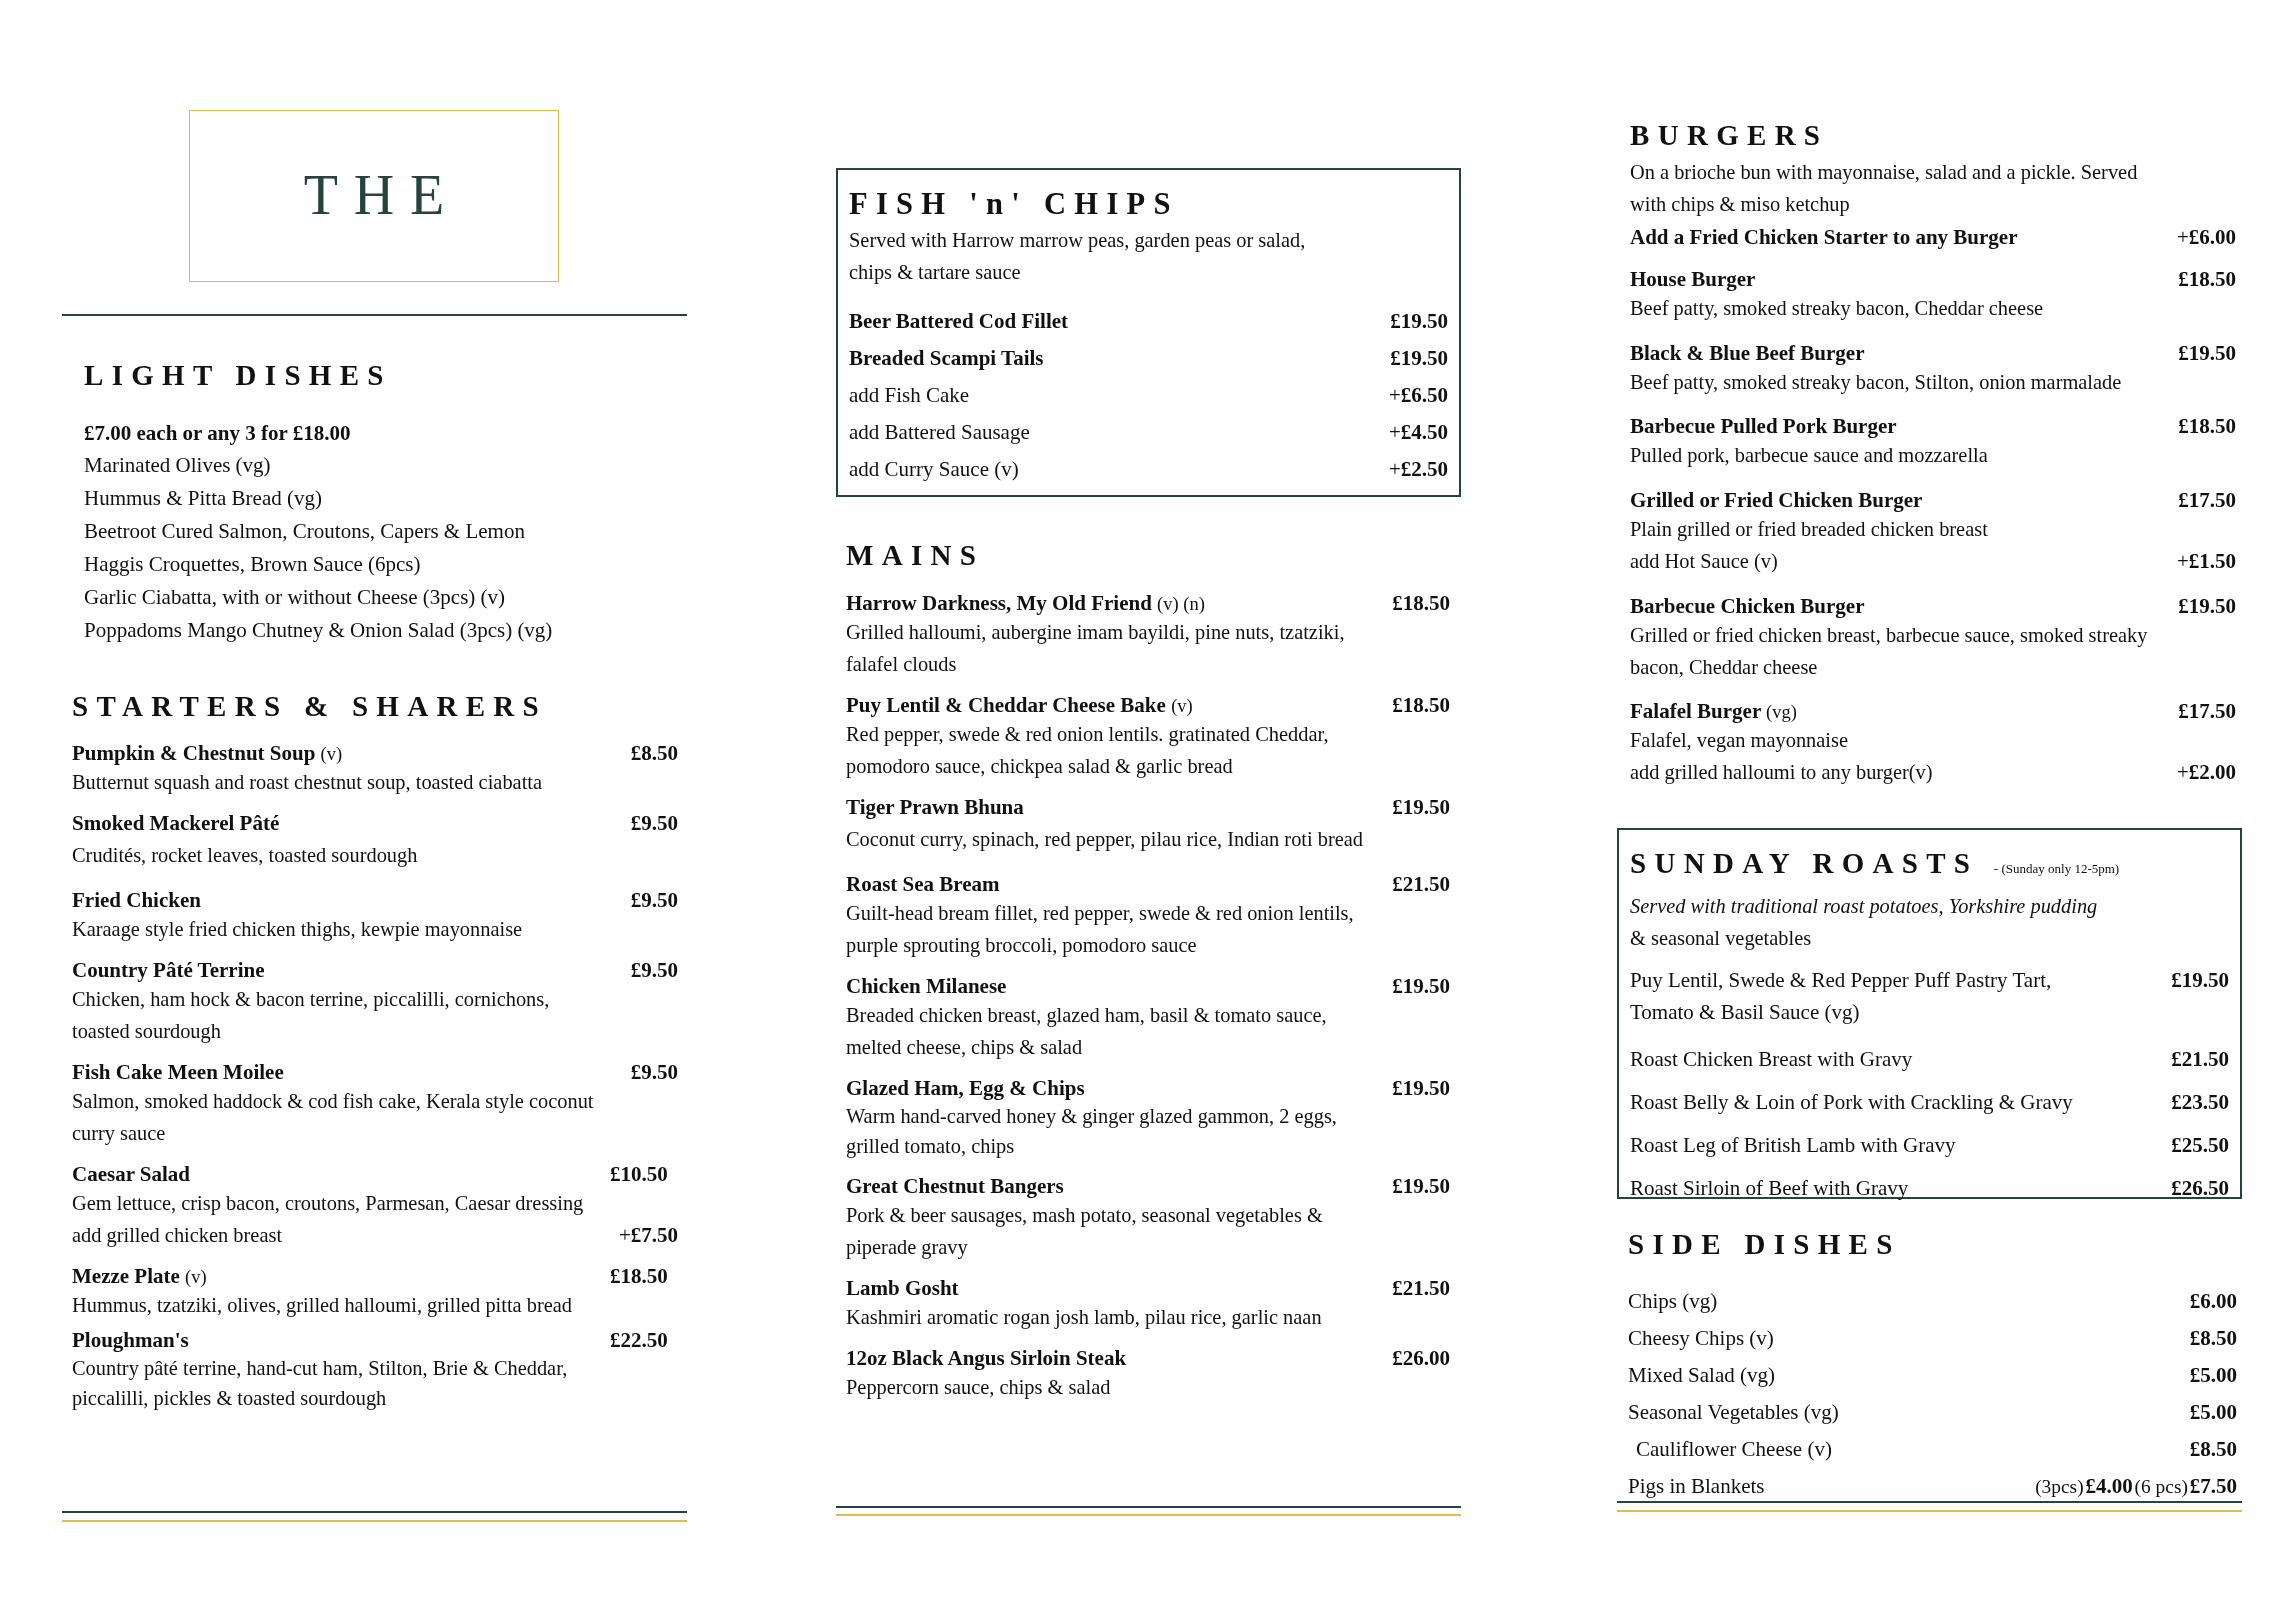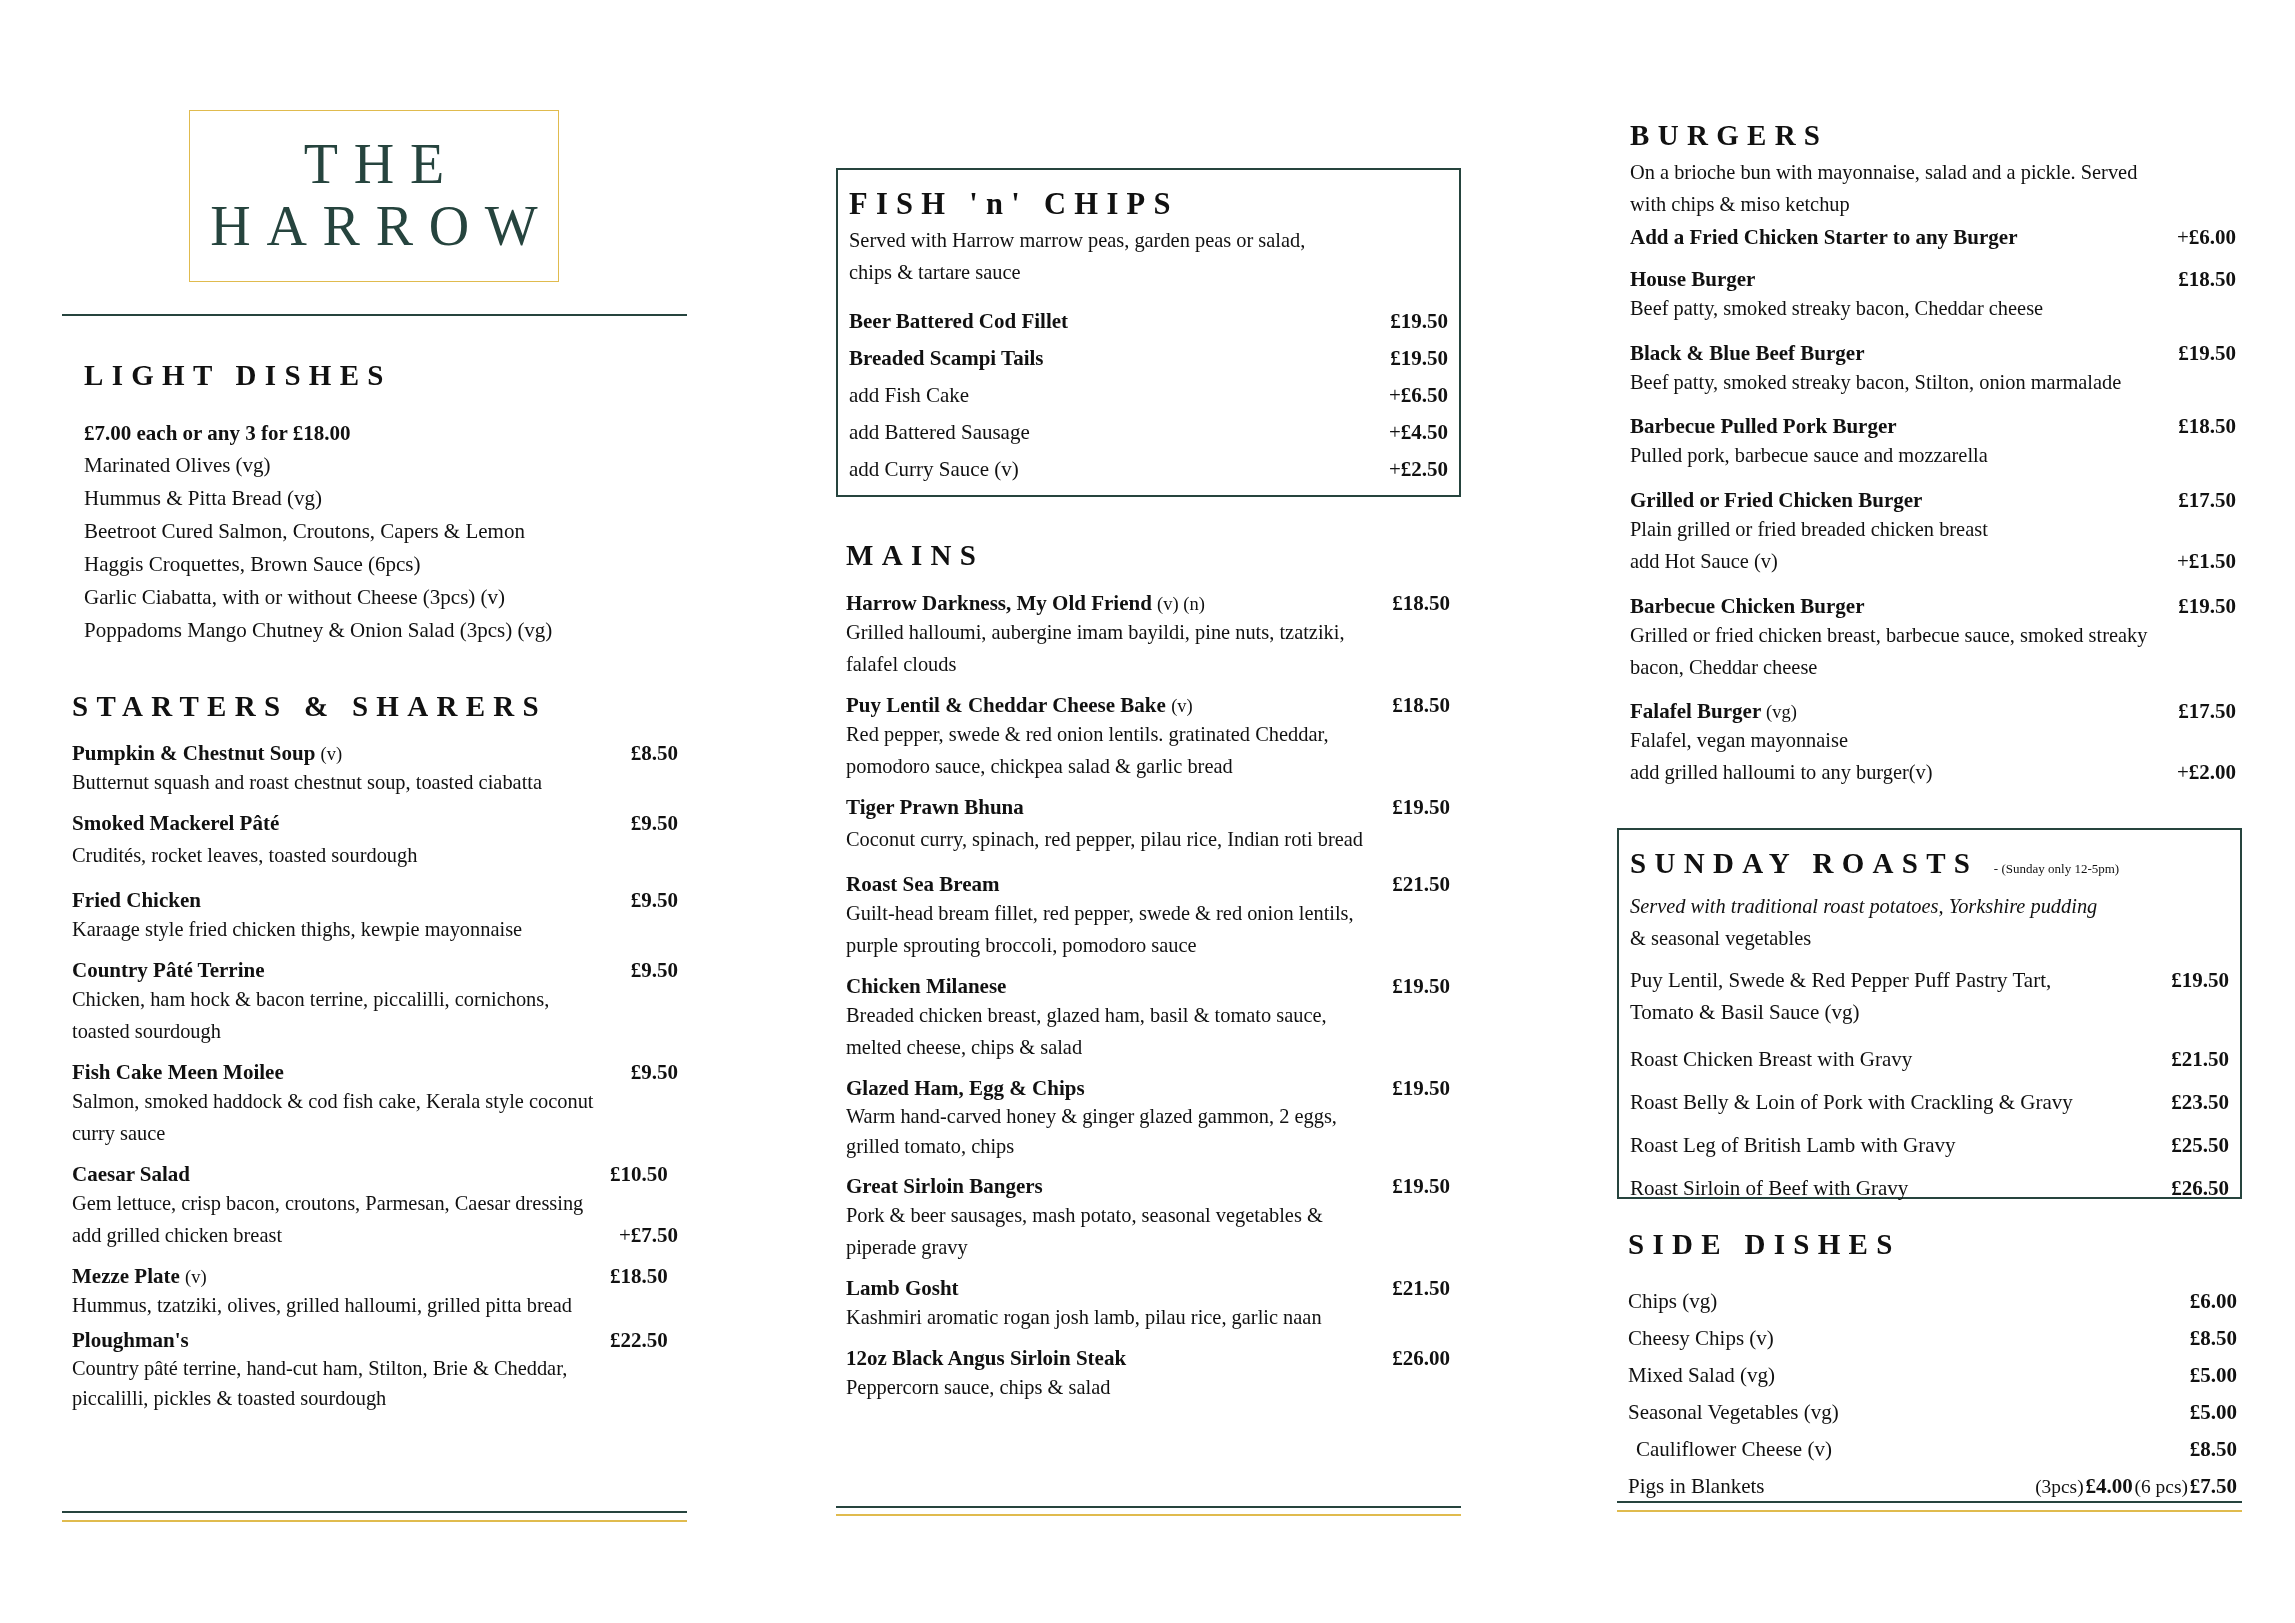--- a/index.html
+++ b/index.html
@@ -44,21 +44,20 @@
   .box {
     position: absolute; border: 2.3px solid #26443e; box-sizing: border-box;
   }
   .small-price { font-weight: normal; font-size: 19.4px; }
 </style>
 </head>
 <body>
 
 <div class="logo-box">
   <div class="logo-line">THE</div>
-  <div class="logo-line">HARROW</div>
 </div>
 <div class="rule-dark" style="left:62px; top:314px; width:625px;"></div>
 
 <div class="col" style="left:84px; top:361px; width:611px;">
   <div class="heading">LIGHT DISHES</div>
   <div class="name" style="margin-top:27px; line-height:32px;">£7.00 each or any 3 for £18.00</div>
   <div class="plain" style="line-height:33px;">Marinated Olives (vg)</div>
   <div class="plain" style="line-height:33px;">Hummus &amp; Pitta Bread (vg)</div>
   <div class="plain" style="line-height:33px;">Beetroot Cured Salmon, Croutons, Capers &amp; Lemon</div>
   <div class="plain" style="line-height:33px;">Haggis Croquettes, Brown Sauce (6pcs)</div>
@@ -212,21 +211,21 @@
   <div class="item">
     <div class="row">
         <span class="name">Glazed Ham, Egg &amp; Chips</span>
         <span class="price">£19.50</span>
       </div>
     <div class="desc" style="line-height:30px;">Warm hand-carved honey &amp; ginger glazed gammon, 2 eggs,</div>
     <div class="desc" style="line-height:30px;">grilled tomato, chips</div>
   </div>
   <div class="item">
     <div class="row">
-        <span class="name">Great Sirloin Bangers</span>
+        <span class="name">Great Chestnut Bangers</span>
         <span class="price">£19.50</span>
       </div>
     <div class="desc">Pork &amp; beer sausages, mash potato, seasonal vegetables &amp;</div>
     <div class="desc">piperade gravy</div>
   </div>
   <div class="item">
     <div class="row">
         <span class="name">Lamb Gosht</span>
         <span class="price">£21.50</span>
       </div>

